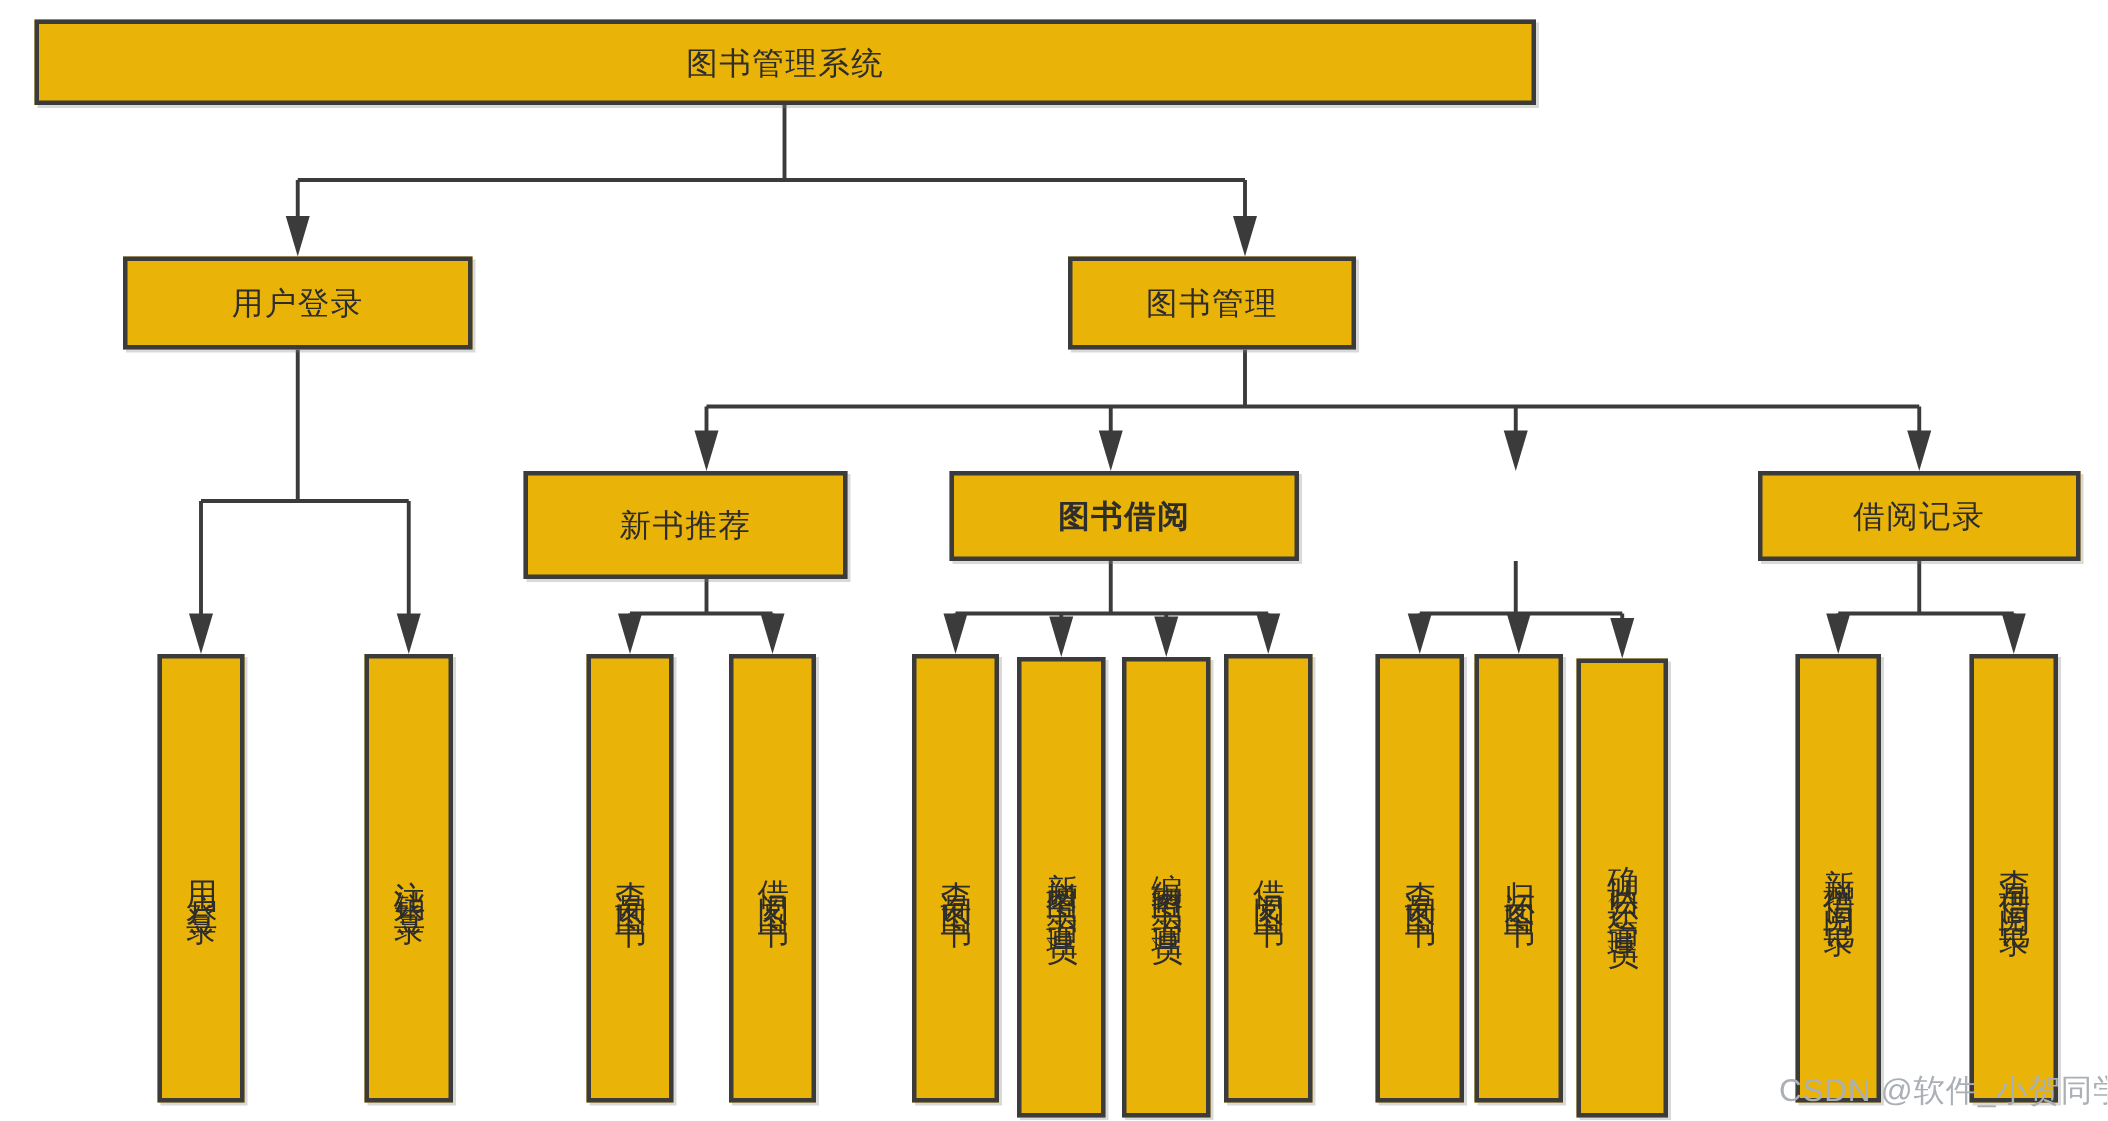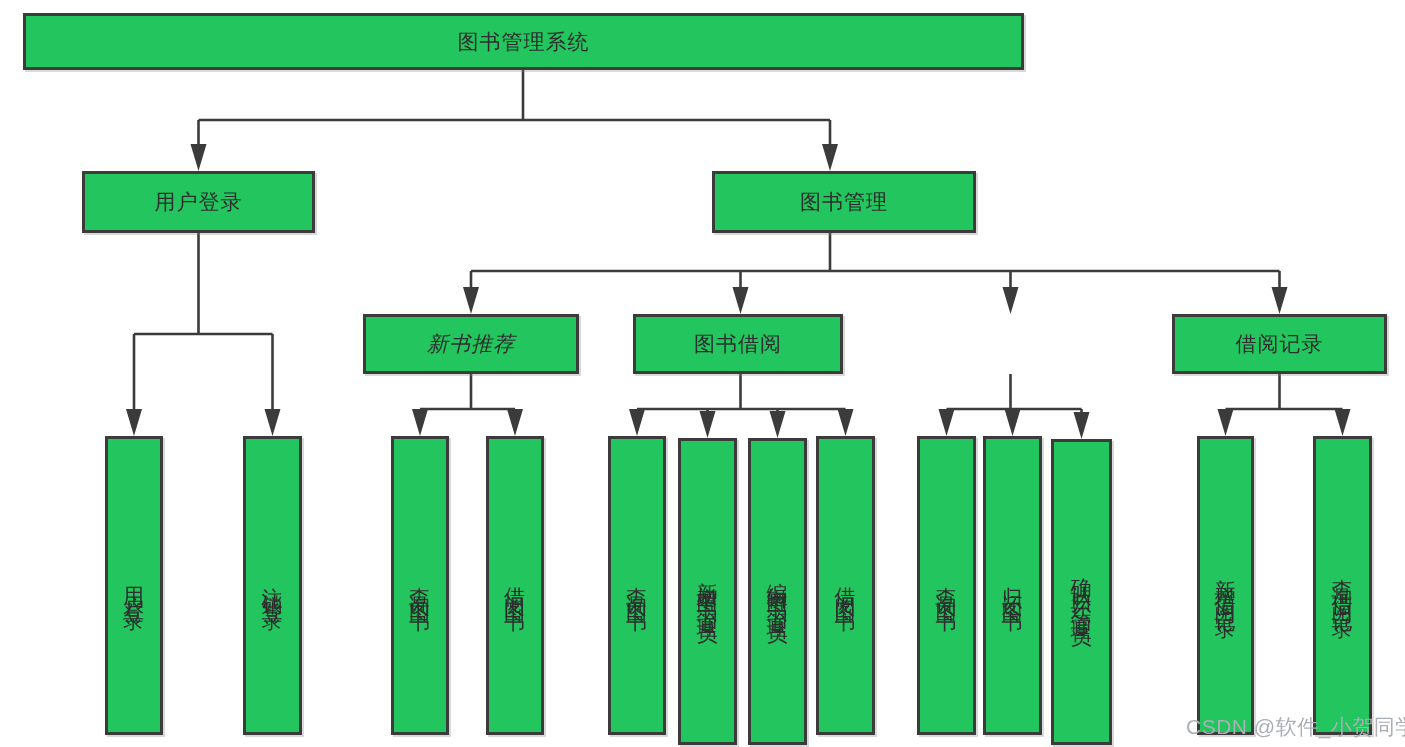--- a/index.html
+++ b/index.html
@@ -13,21 +13,21 @@
   }
   #connectors {
     position: absolute;
     left: 0; top: 0;
     width: 1405px; height: 747px;
   }
   .node {
     position: absolute;
     box-sizing: border-box;
     border: 3px solid #3b3b3b;
-    background: #22c55e;
+    background: #eab308;
     color: #2d2d2d;
     display: flex;
     align-items: center;
     justify-content: center;
     font-size: 21px;
     letter-spacing: 1px;
     box-shadow: 2px 2px 0 rgba(130,130,130,0.30);
   }
   .node.v {
     writing-mode: vertical-rl;
@@ -101,24 +101,24 @@
       <polygon points="946.5,436 938.5,409 954.5,409" fill="#3b3b3b"></polygon>
       <polygon points="1012.5,436 1004.5,409 1020.5,409" fill="#3b3b3b"></polygon>
       <polygon points="1081.5,439 1073.5,412 1089.5,412" fill="#3b3b3b"></polygon>
       <polygon points="1225.5,436 1217.5,409 1233.5,409" fill="#3b3b3b"></polygon>
       <polygon points="1342.5,436 1334.5,409 1350.5,409" fill="#3b3b3b"></polygon>
     </svg>
 
   <div class="node h" style="left:23px; top:13px; width:1001px; height:57px;">图书管理系统</div>
 
   <div class="node h" style="left:82px; top:171px; width:233px; height:62px;">用户登录</div>
-  <div class="node h" style="left:712px; top:171px; width:264px; height:62px;">图书管理</div>
+  <div class="node h" style="left:712px; top:171px; width:192px; height:62px;">图书管理</div>
 
-  <div class="node h" style="left:363px; top:314px; width:216px; height:60px;font-style:italic;">新书推荐</div>
-  <div class="node h" style="left:633px; top:314px; width:210px; height:60px;">图书借阅</div>
+  <div class="node h" style="left:349px; top:314px; width:216px; height:72px;">新书推荐</div>
+  <div class="node h" style="left:633px; top:314px; width:233px; height:60px;font-weight:bold;">图书借阅</div>
   <div class="node h" style="left:1172px; top:314px; width:215px; height:60px;">借阅记录</div>
 
   <div class="node v" style="left:105px; top:436px; width:58px; height:299px;">用户登录</div>
   <div class="node v" style="left:243px; top:436px; width:59px; height:299px;">注销登录</div>
 
   <div class="node v" style="left:391px; top:436px; width:58px; height:299px;">查询图书</div>
   <div class="node v" style="left:486px; top:436px; width:58px; height:299px;">借阅图书</div>
 
   <div class="node v" style="left:608px; top:436px; width:58px; height:299px;">查询图书</div>
   <div class="node v" style="left:678px; top:438px; width:59px; height:307px; letter-spacing:6px;">新增图书（管理员）</div>

